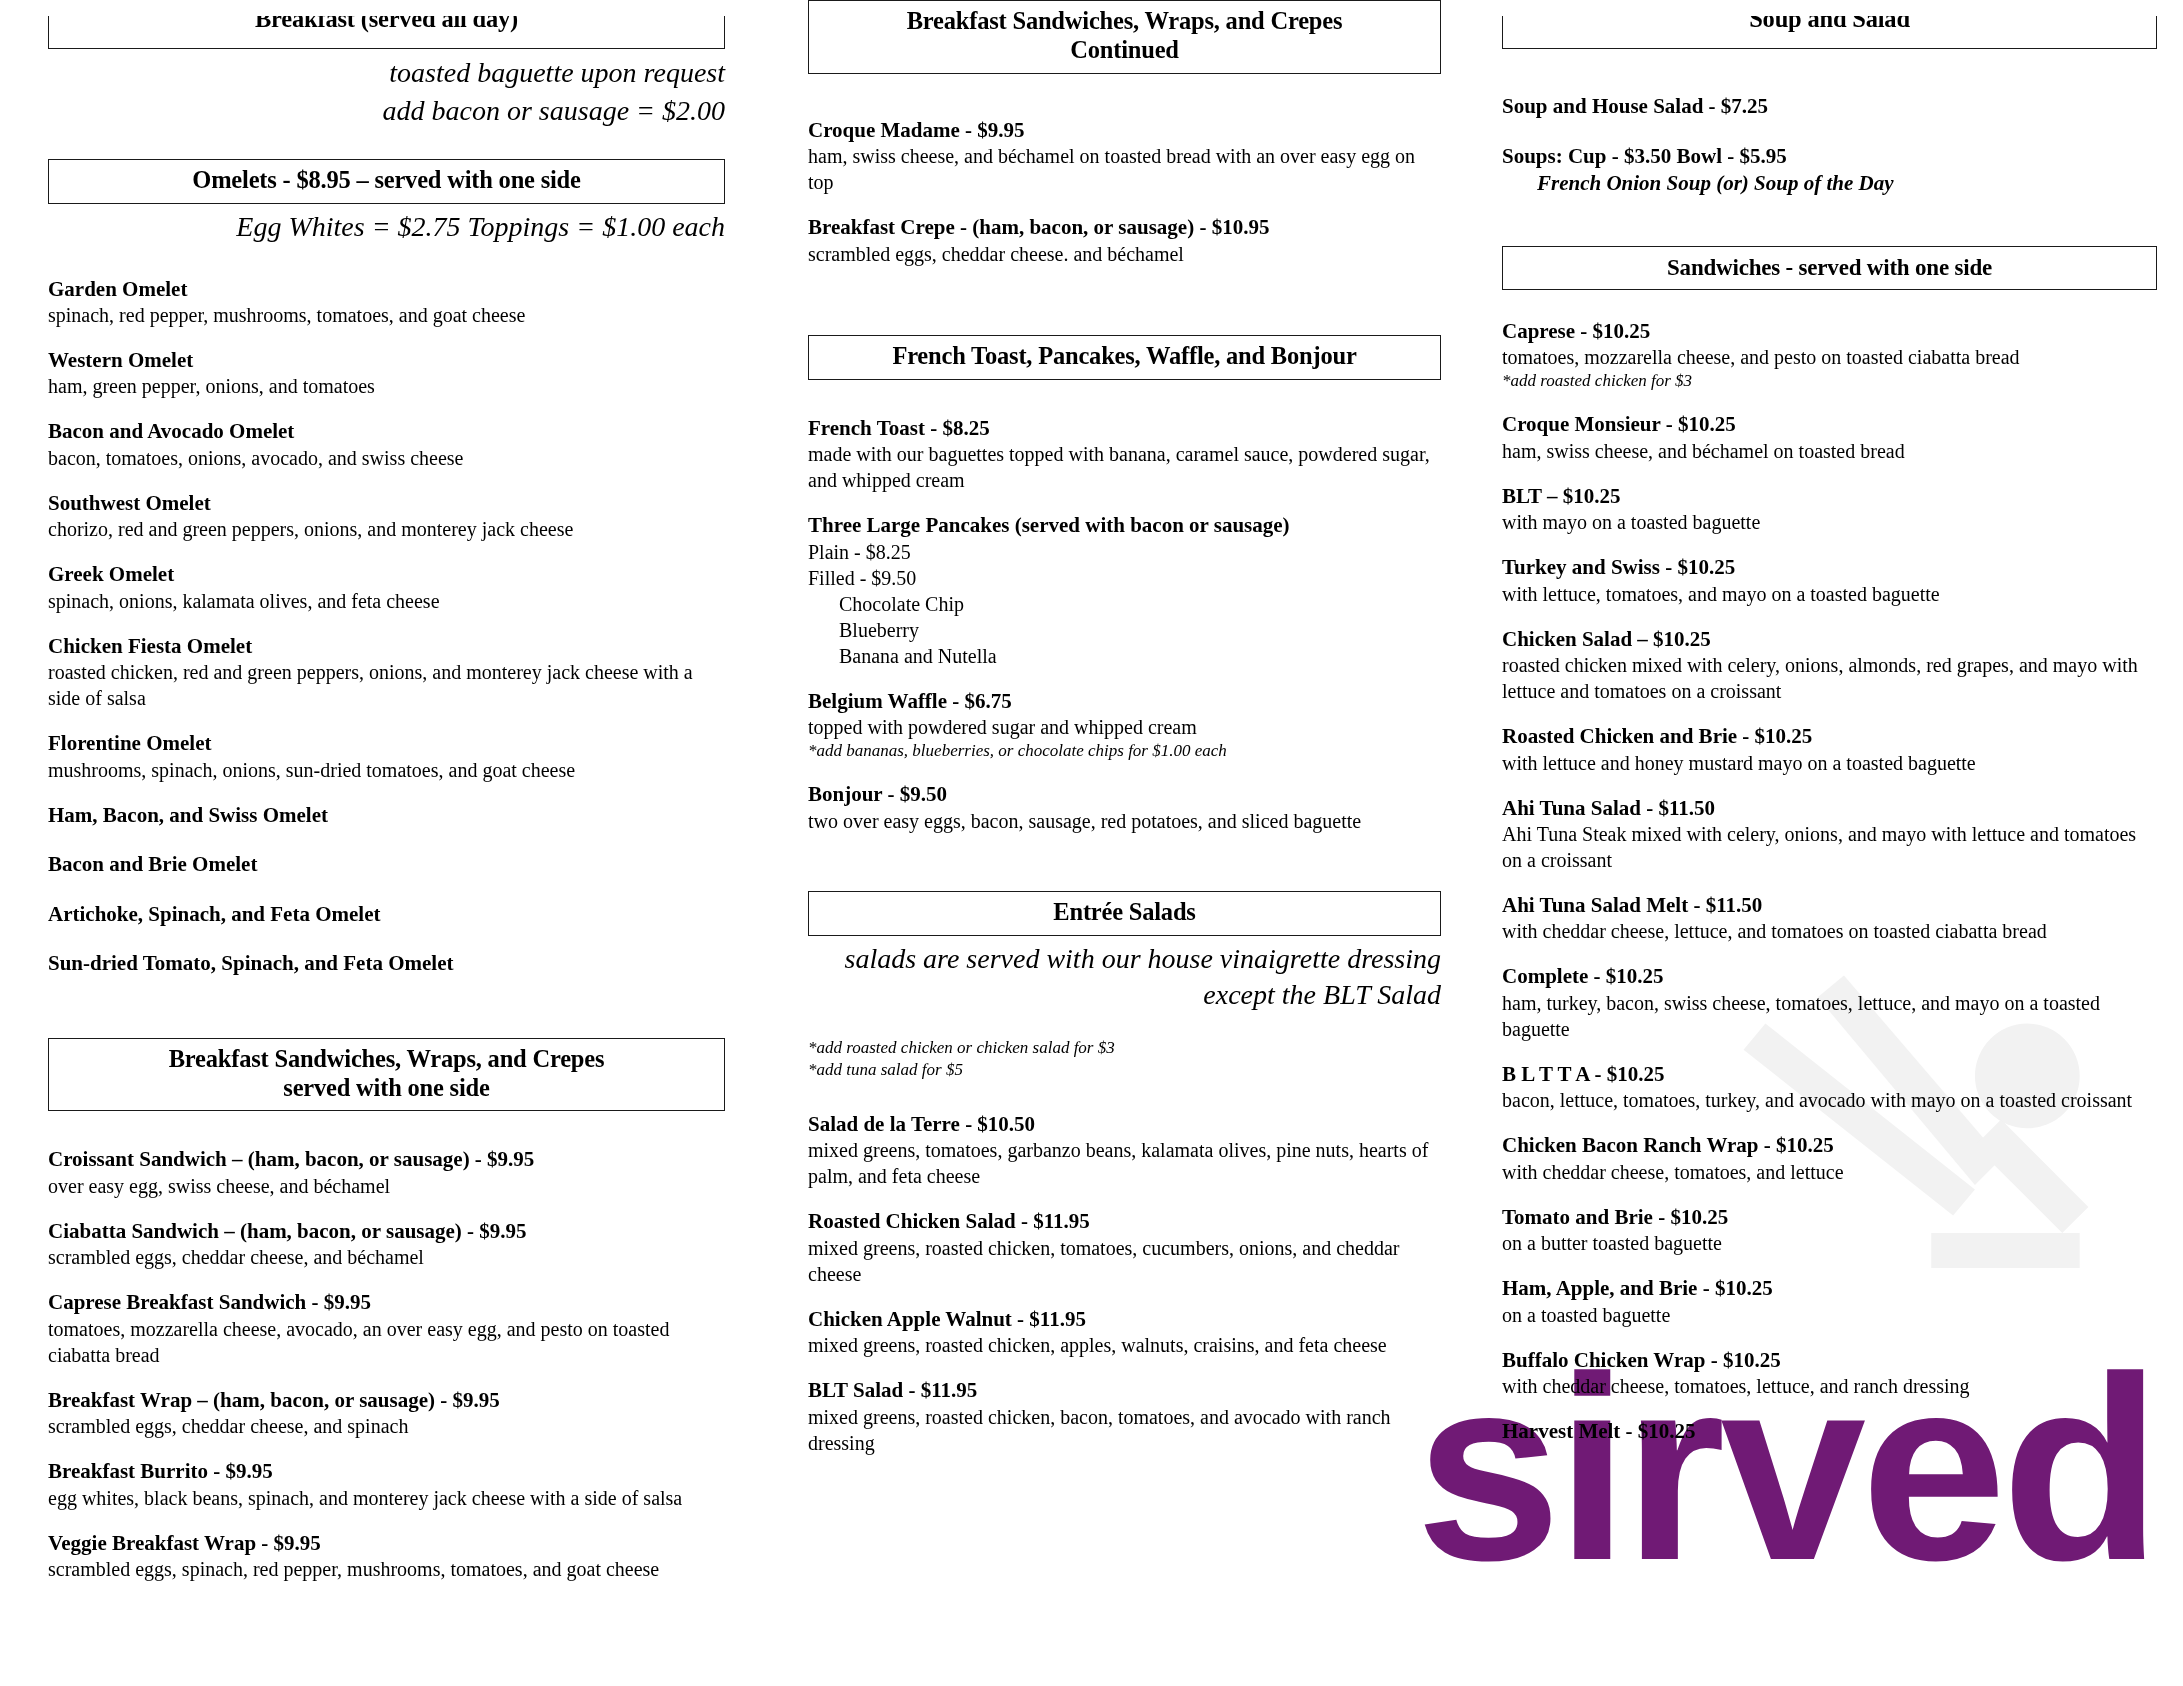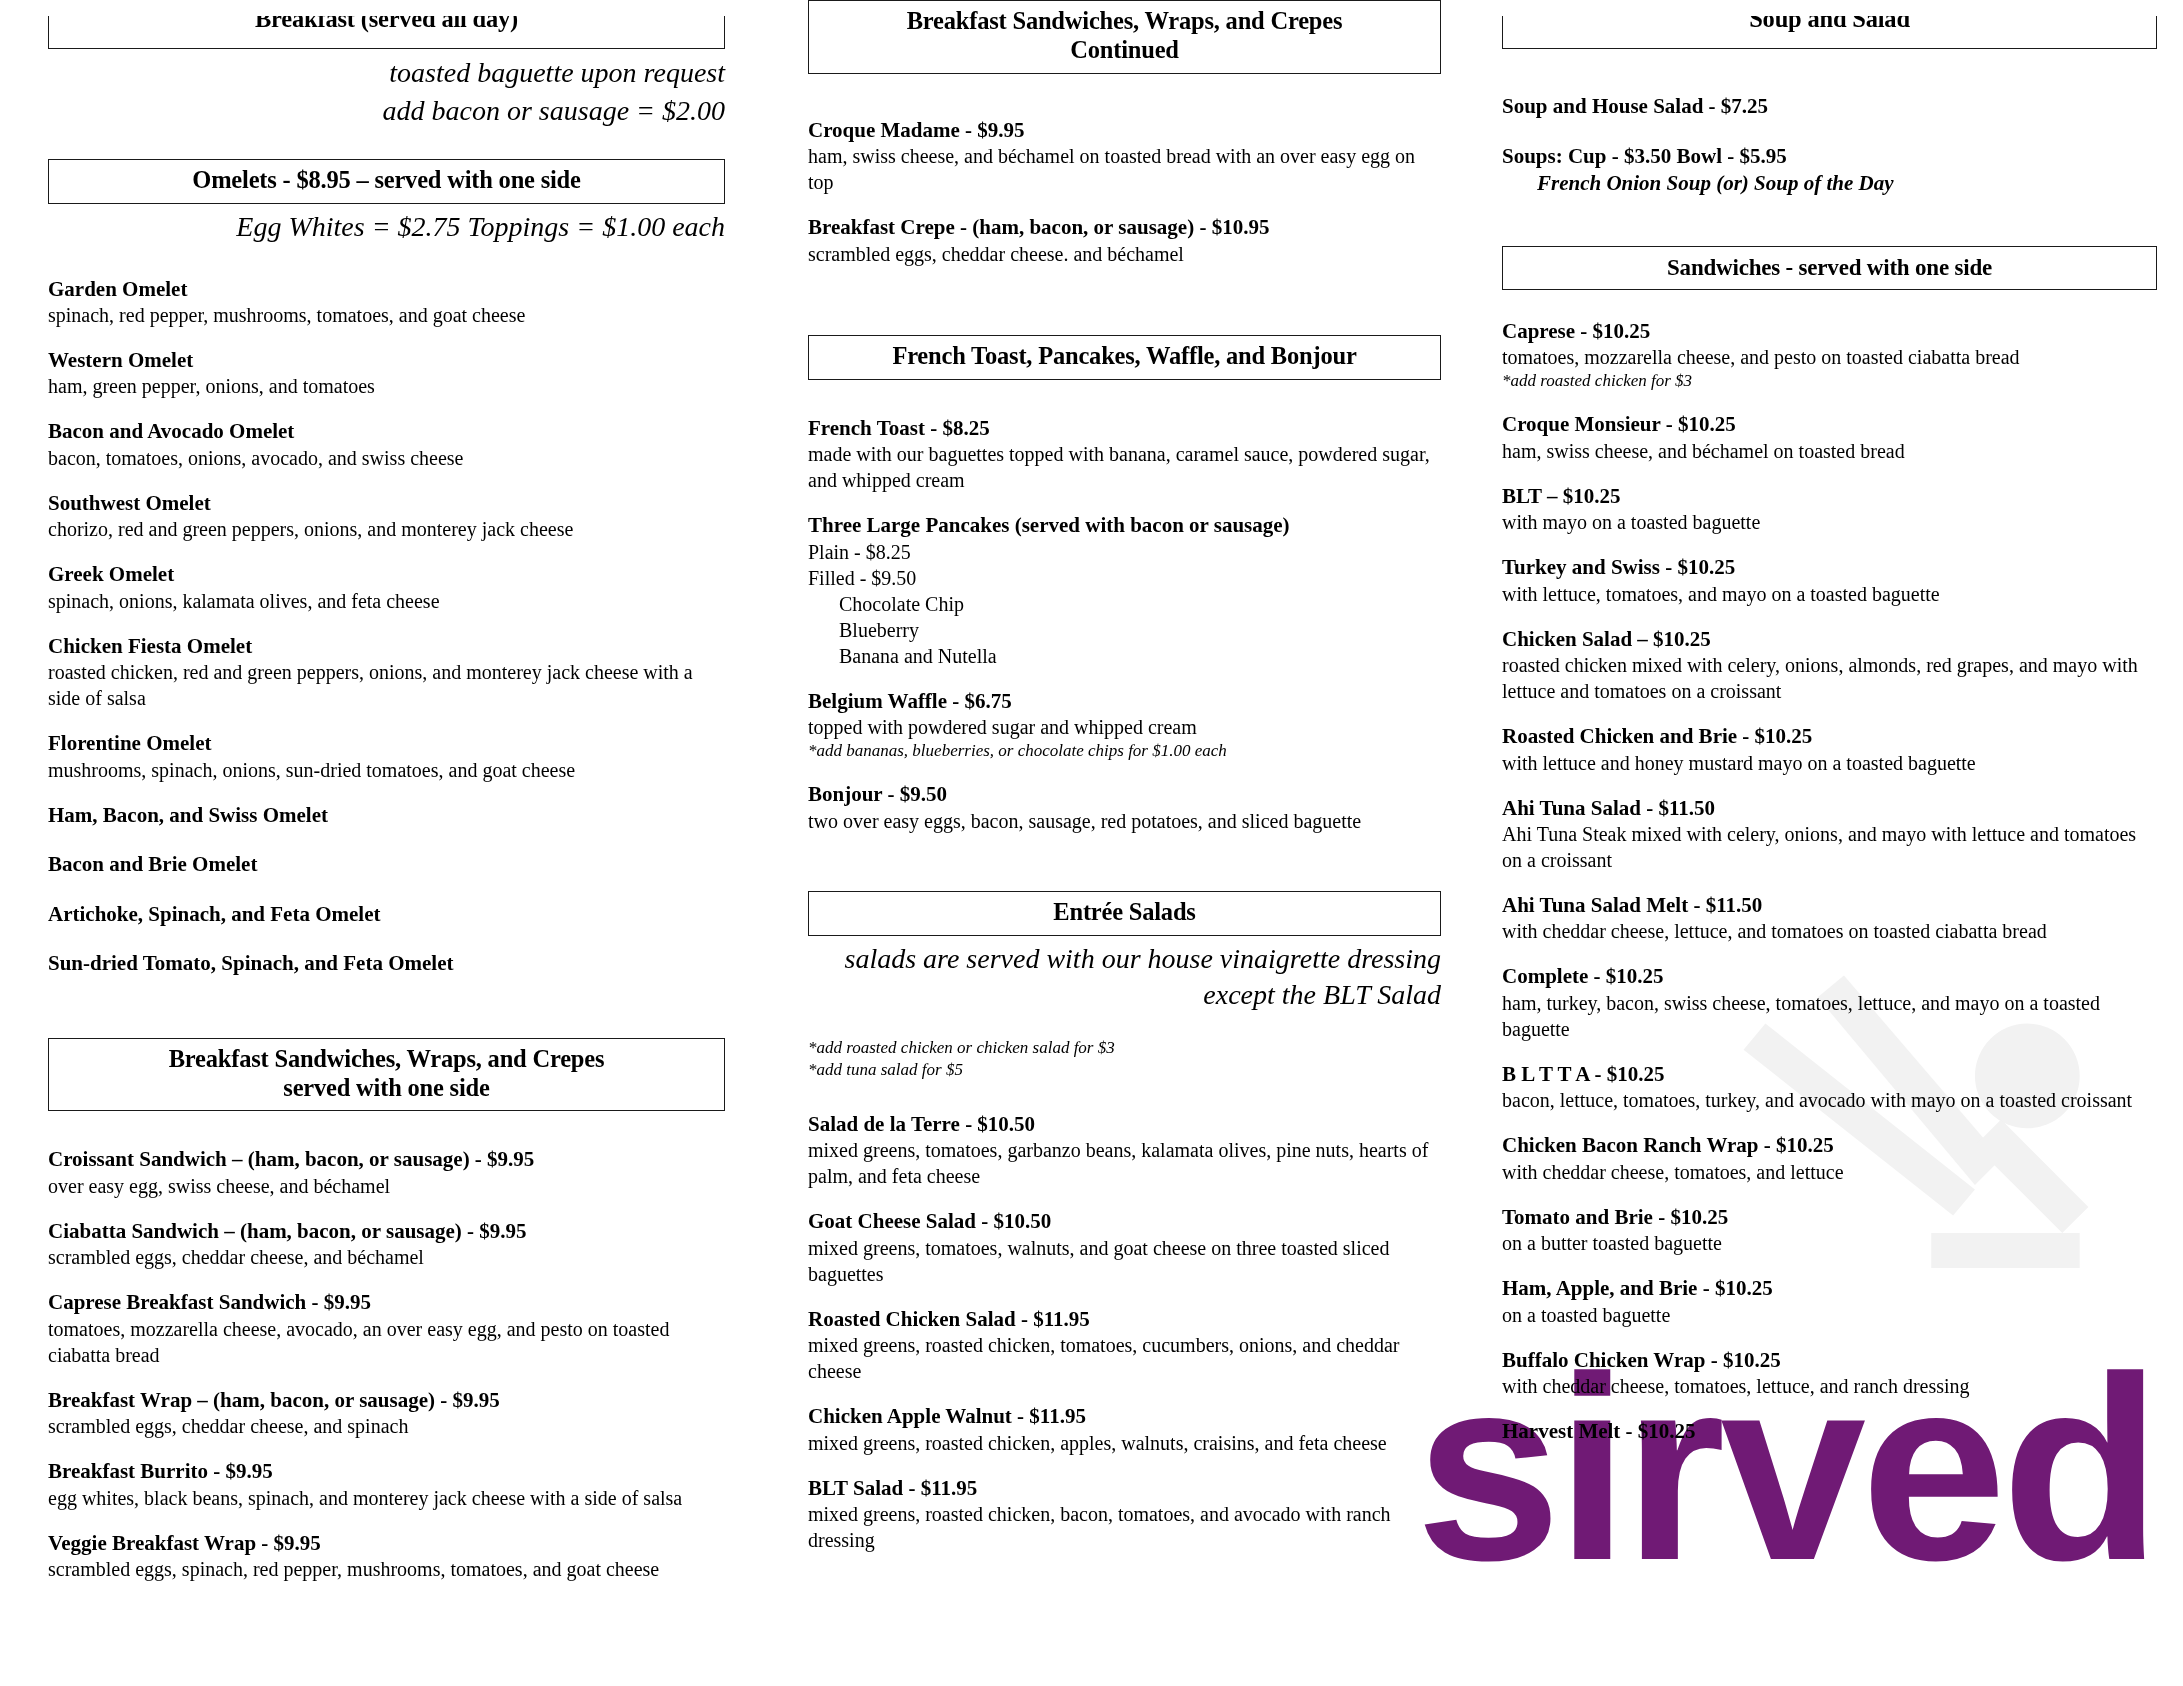--- a/index.html
+++ b/index.html
@@ -327,24 +327,20 @@
     <div class="item-note">*add tuna salad for $5</div>
 
     <div class="spacer-34"></div>
 
     <div>
       <div class="item">
         <div class="item-name">Salad de la Terre - $10.50</div>
         <div class="item-desc">mixed greens, tomatoes, garbanzo beans, kalamata olives, pine nuts, hearts of palm, and feta cheese</div>
       </div>
       <div class="item">
-        <div class="item-name">Goat Cheese Salad - $10.50</div>
-        <div class="item-desc">mixed greens, tomatoes, walnuts, and goat cheese on three toasted sliced baguettes</div>
-      </div>
-      <div class="item">
         <div class="item-name">Roasted Chicken Salad - $11.95</div>
         <div class="item-desc">mixed greens, roasted chicken, tomatoes, cucumbers, onions, and cheddar cheese</div>
       </div>
       <div class="item">
         <div class="item-name">Chicken Apple Walnut - $11.95</div>
         <div class="item-desc">mixed greens, roasted chicken, apples, walnuts, craisins, and feta cheese</div>
       </div>
       <div class="item">
         <div class="item-name">BLT Salad - $11.95</div>
         <div class="item-desc">mixed greens, roasted chicken, bacon, tomatoes, and avocado with ranch dressing</div>

